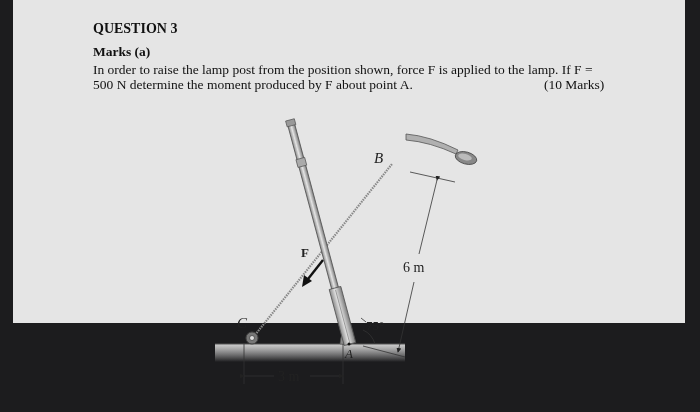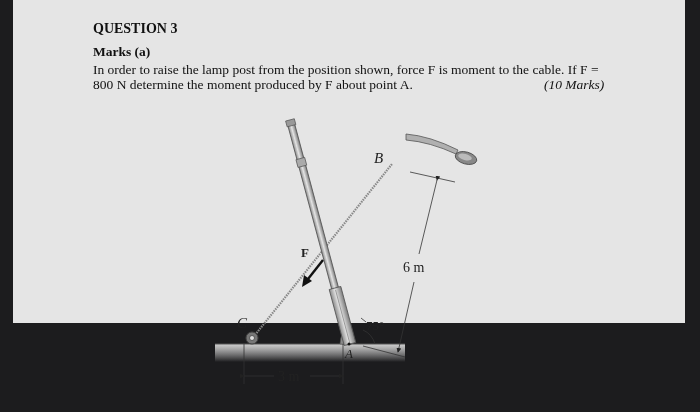--- a/index.html
+++ b/index.html
@@ -2,32 +2,32 @@
 <html><head>
 <meta charset="utf-8">
 <style>
   html, body { margin: 0; padding: 0; }
   body { width: 700px; height: 412px; background: #1c1c1e; position: relative; overflow: hidden; font-family: "Liberation Serif", "DejaVu Serif", serif; }
   .page { position: absolute; left: 13px; top: 0; width: 672px; height: 323px; background: #e5e5e5; }
   .q-title { position: absolute; left: 80px; top: 21px; font-size: 14px; font-weight: bold; color: #111; }
   .part { position: absolute; left: 80px; top: 44px; font-size: 13.5px; font-weight: bold; color: #111; }
   .line1 { position: absolute; left: 80px; top: 62px; font-size: 13.5px; color: #111; white-space: nowrap; }
   .line2 { position: absolute; left: 80px; top: 77px; font-size: 13.5px; color: #111; white-space: nowrap; }
-  .marks { position: absolute; left: 531px; top: 77px; font-size: 13.5px; color: #111; white-space: nowrap; font-style: italic; }
+  .marks { position: absolute; left: 531px; top: 77px; font-size: 13.5px; color: #111; white-space: nowrap; }
   svg.fig { position: absolute; left: 0; top: 0; }
   .lbl { font-family: "Liberation Serif", "DejaVu Serif", serif; fill: #222; }
 </style>
 </head>
 <body>
 
 <div class="page">
   <div class="q-title">QUESTION 3</div>
   <div class="part">Marks (a)</div>
-  <div class="line1">In order to raise the lamp post from the position shown, force F is moment to the cable.  If F =</div>
-  <div class="line2">800 N determine the moment produced by F about point A.</div>
+  <div class="line1">In order to raise the lamp post from the position shown, force F is applied to the lamp.  If F =</div>
+  <div class="line2">500 N determine the moment produced by F about point A.</div>
   <div class="marks">(10 Marks)</div>
 </div>
 
 <svg class="fig" width="700" height="412" viewBox="0 0 700 412">
   <defs>
     <linearGradient id="poleGrad" x1="0" y1="0" x2="1" y2="0">
       <stop offset="0" stop-color="#8a8a8a"></stop>
       <stop offset="0.45" stop-color="#e4e4e4"></stop>
       <stop offset="1" stop-color="#7c7c7c"></stop>
     </linearGradient>

